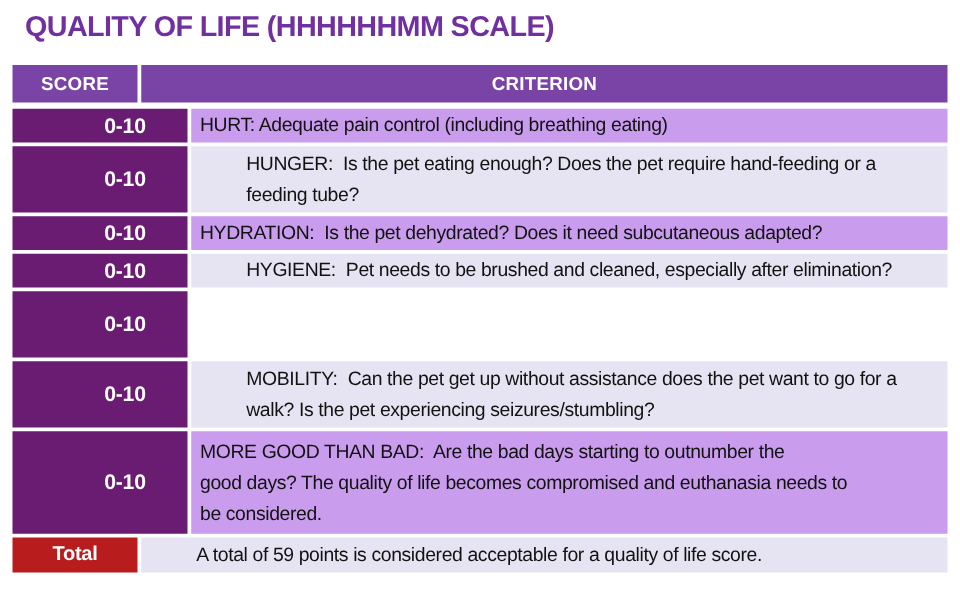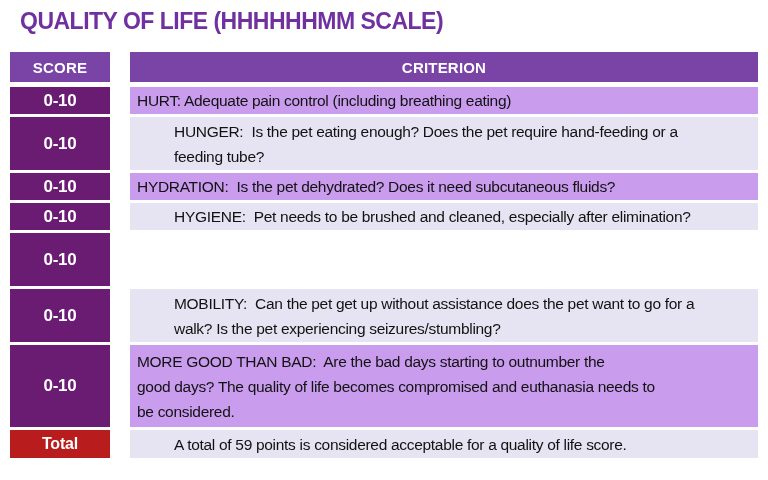--- a/index.html
+++ b/index.html
@@ -18,41 +18,41 @@
   }
 
   .qol-table {
     position:absolute; left:10px; top:52px; width:748px;
     display:flex; flex-direction:column;
   }
   .trow { display:flex; margin-bottom:3px; }
   .trow.header-row { margin-bottom:5px; }
 
   .cell-score {
-    flex:0 0 100px; margin-right:20px;
+    flex:0 0 100px; margin-right:3px;
     display:flex; align-items:center; justify-content:center;
     color:#ffffff; font-weight:700; font-size:17px; letter-spacing:-0.2px;
   }
   .cell-crit {
     flex:1; display:flex; align-items:center;
     padding:1px 7px;
     white-space:pre-wrap;
     font-size:15.5px; line-height:25px; letter-spacing:-0.3px;
     color:#121212;
   }
 
   .header-row .cell-score,
   .header-row .cell-crit {
     background:#7a43a6; color:#ffffff; font-weight:700;
     font-size:15px; letter-spacing:0.2px;
     justify-content:center; min-height:30px; padding:0;
     white-space:nowrap;
   }
 
-  .sc-dark  { background:#6a1b72; }
+  .sc-dark  { background:#6a1b72;padding-left:40px; }
   .sc-total { background:#b91c1c; font-size:16px; }
 
   .bg-a { background:#c99cee; }  
   .bg-b { background:#e6e4f2;padding-left:44px; }  
 
   .lines-1 { min-height:27px; }
   .lines-2 { min-height:53px; }
   .lines-3 { min-height:82px; }
   .total-h { min-height:28px; }
 
@@ -82,21 +82,21 @@
     </div>
 
     <div class="trow lines-2">
       <div class="cell-score sc-dark">0-10</div>
       <div class="cell-crit bg-b">HUNGER:  Is the pet eating enough? Does the pet require hand-feeding or a
 feeding tube?</div>
     </div>
 
     <div class="trow lines-1">
       <div class="cell-score sc-dark">0-10</div>
-      <div class="cell-crit bg-a">HYDRATION:  Is the pet dehydrated? Does it need subcutaneous fluids?</div>
+      <div class="cell-crit bg-a">HYDRATION:  Is the pet dehydrated? Does it need subcutaneous adapted?</div>
     </div>
 
     <div class="trow lines-1">
       <div class="cell-score sc-dark">0-10</div>
       <div class="cell-crit bg-b">HYGIENE:  Pet needs to be brushed and cleaned, especially after elimination?</div>
     </div>
 
     <div class="trow lines-2">
       <div class="cell-score sc-dark">0-10</div>
     </div>

